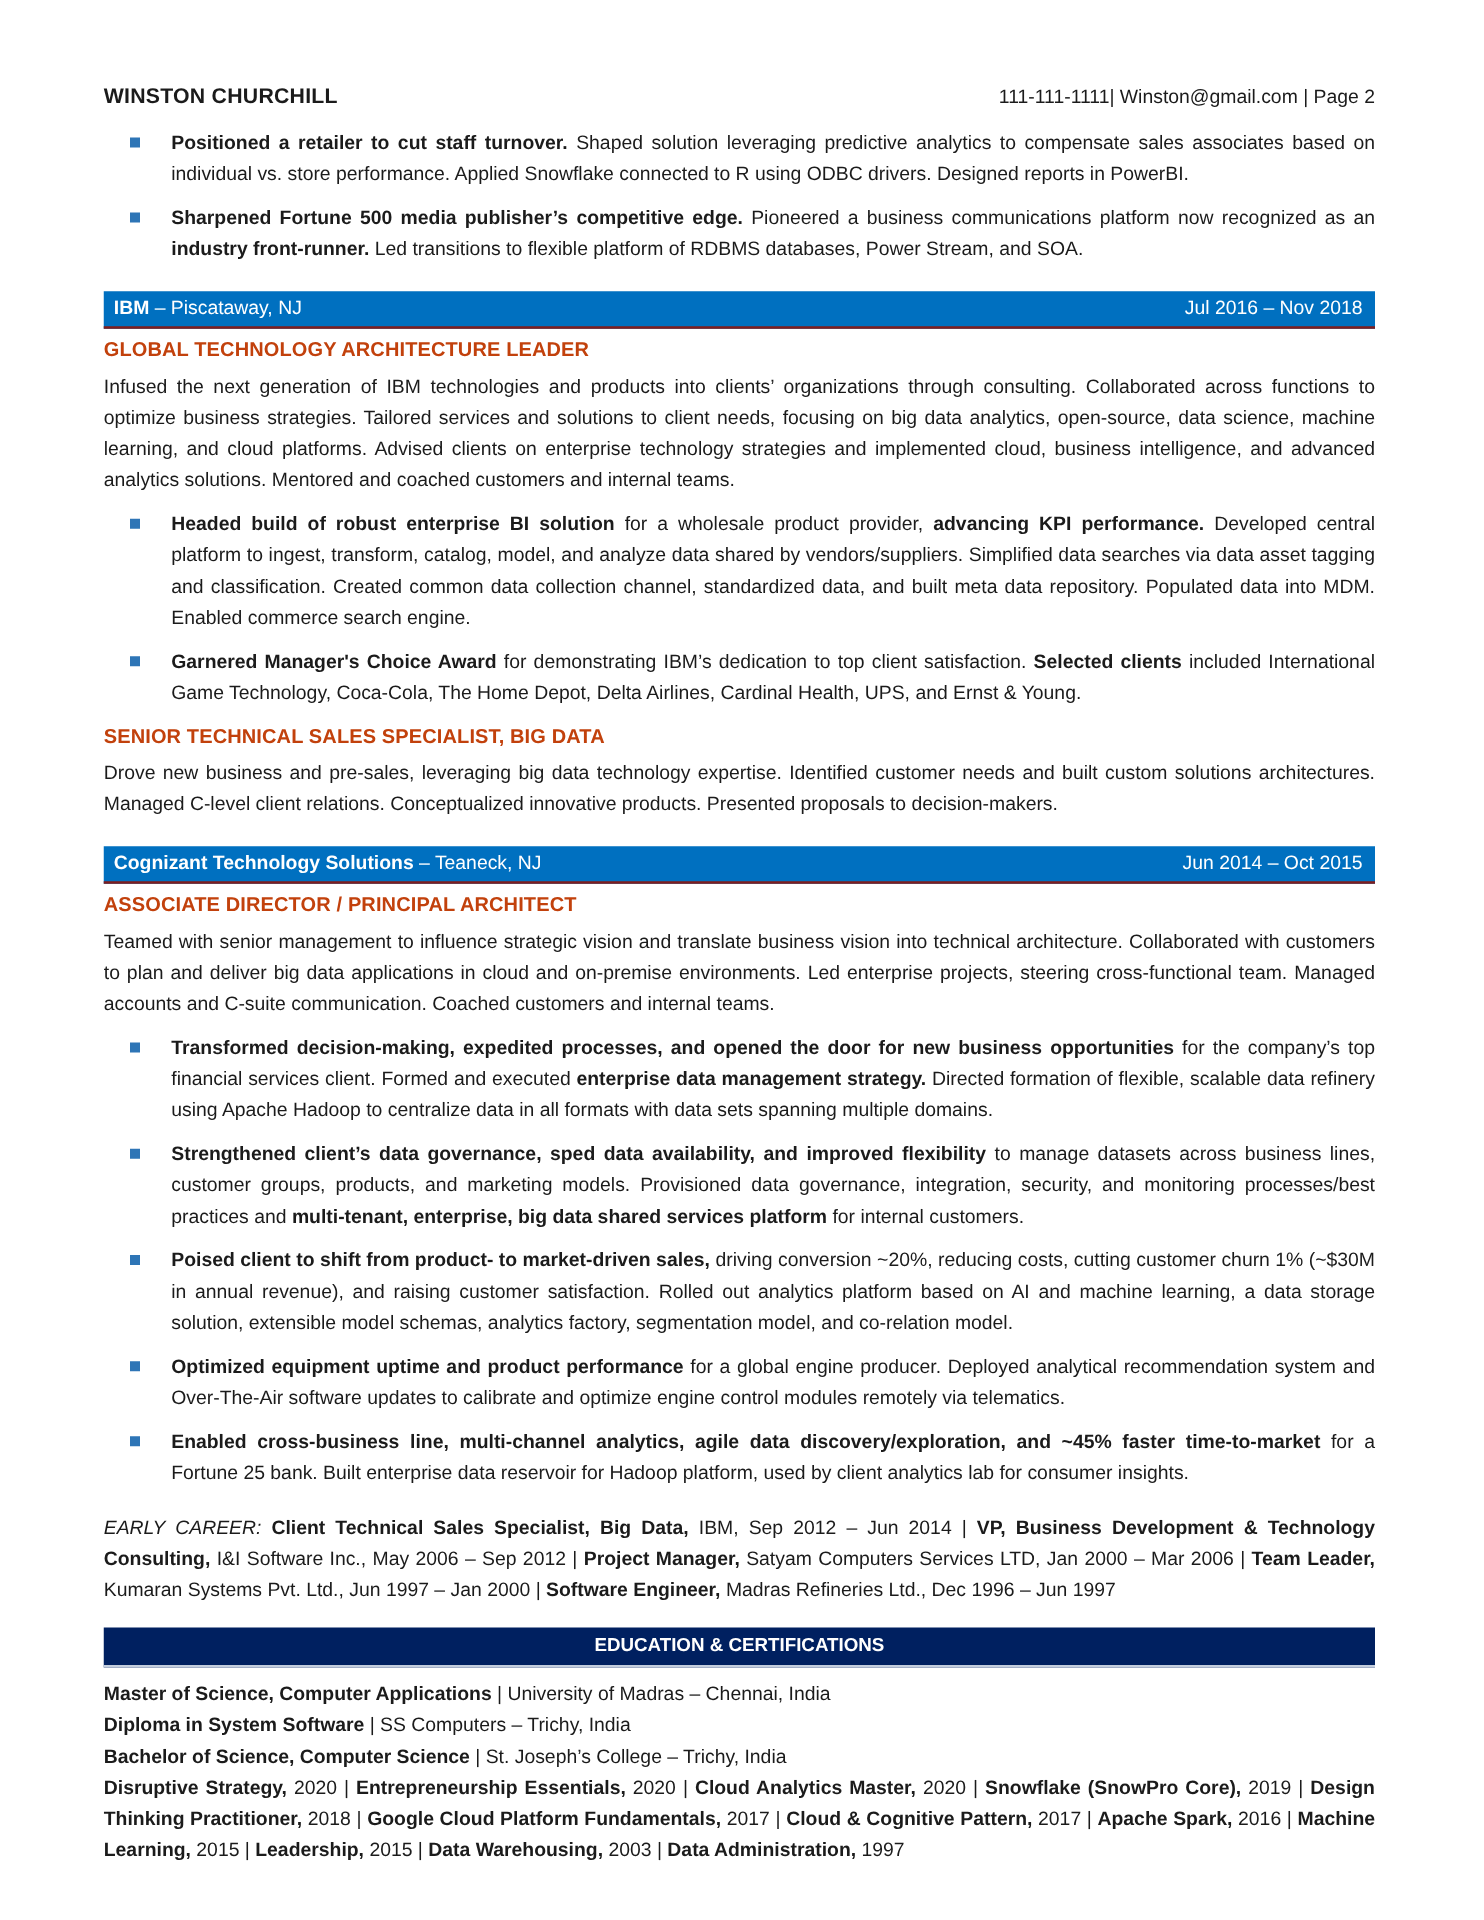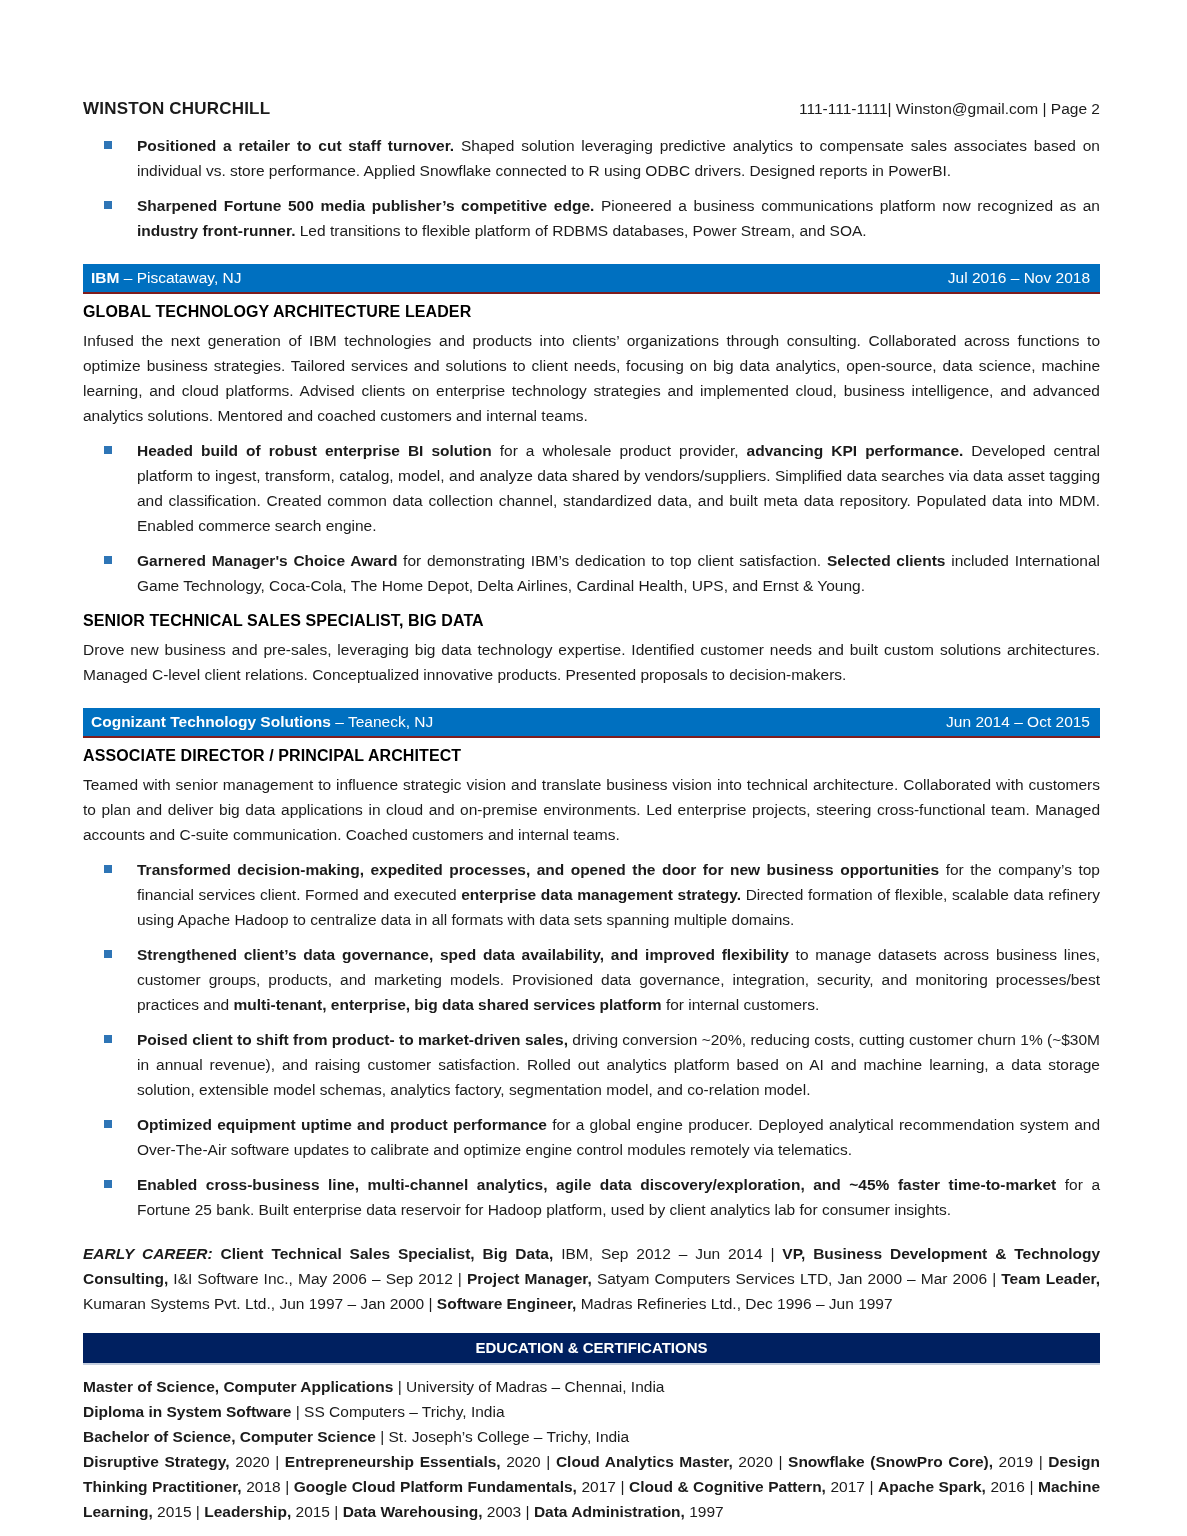--- a/index.html
+++ b/index.html
@@ -6,25 +6,25 @@
   html, body { background: #ffffff; }
   .page {
     position: relative;
     width: 1187px;
     height: 1536px;
     background: #ffffff;
     font-family: "Liberation Sans", "DejaVu Sans", sans-serif;
     color: #1b1b1b;
     font-size: 15.5px;
     line-height: 25px;
-    padding: 96px 87px 0 83px;
+    padding: 64px 87px 0 83px;
     overflow: hidden;
   }
   .b { font-weight: 700; }
-  .i { font-style: italic; font-weight: bold; }
+  .i { font-style: italic; }
 
   .hdr {
     display: flex;
     justify-content: space-between;
     align-items: baseline;
     margin-bottom: 12px;
   }
   .hdr-name { font-weight: 700; font-size: 17px; letter-spacing: 0.2px; }
   .hdr-contact { font-size: 15.5px; }
 
@@ -52,21 +52,21 @@
     background: #0070c0;
     color: #ffffff;
     padding: 1px 10px 2px 8px;
     margin-top: 21px;
     border-bottom: 2px solid #7f1d1d;
     font-size: 15.5px;
   }
   .bar .company { font-weight: 700; }
 
   .jtitle {
-    color: #000000;
+    color: #c2410c;
     font-weight: 700;
     font-size: 16px;
     margin: 5px 0 4px 0;
     letter-spacing: 0.1px;
   }
   .jsummary {
     text-align: justify;
     margin-bottom: 10px;
   }
 

